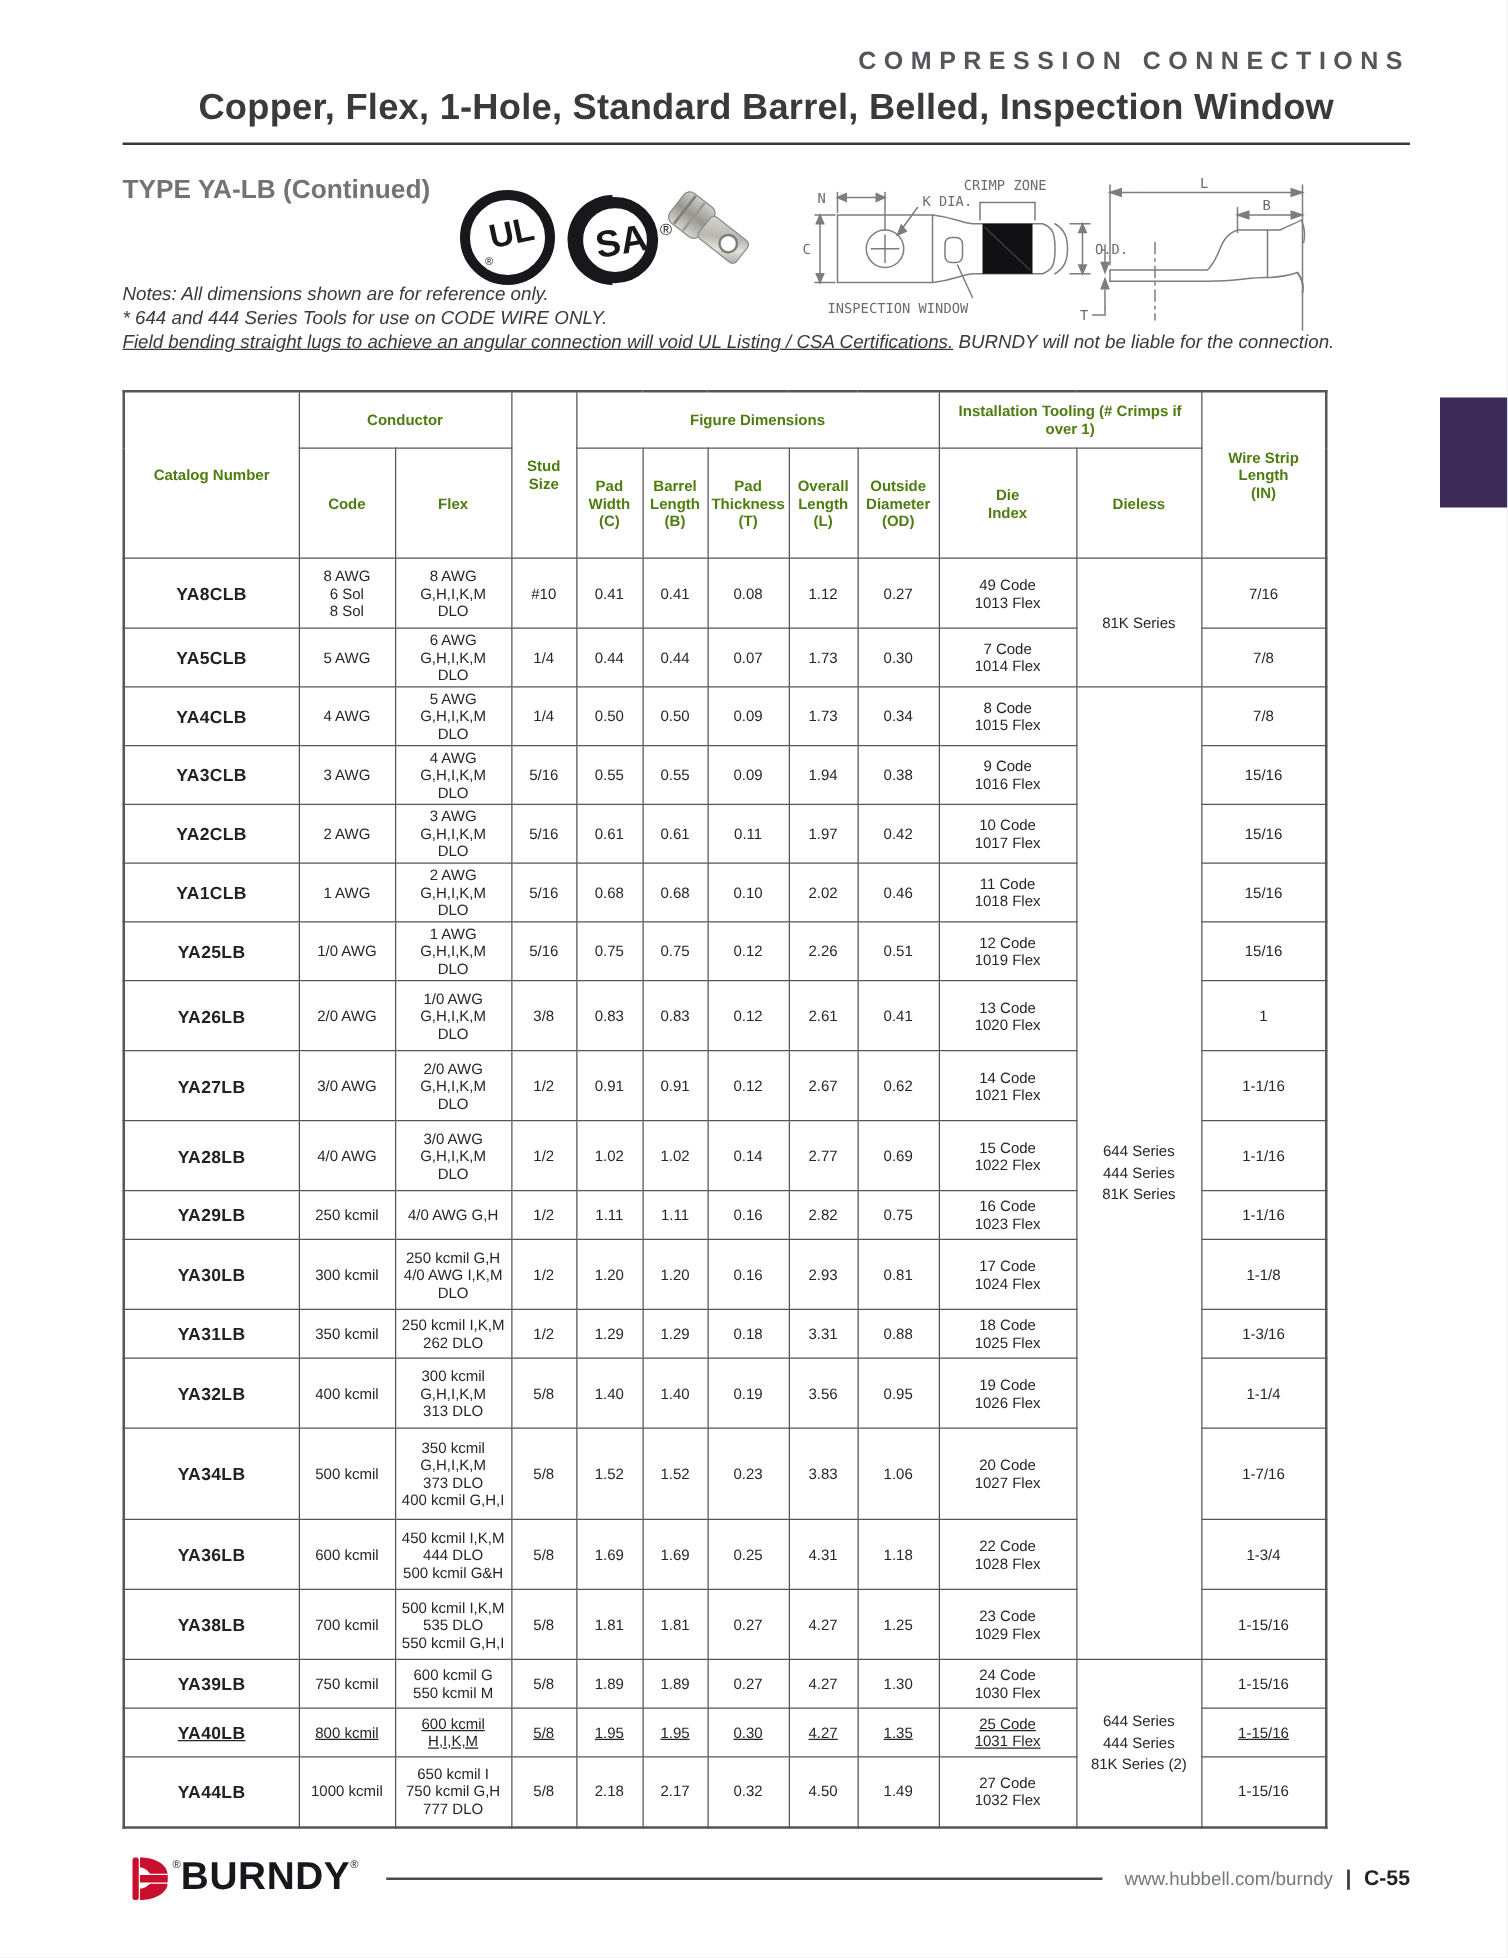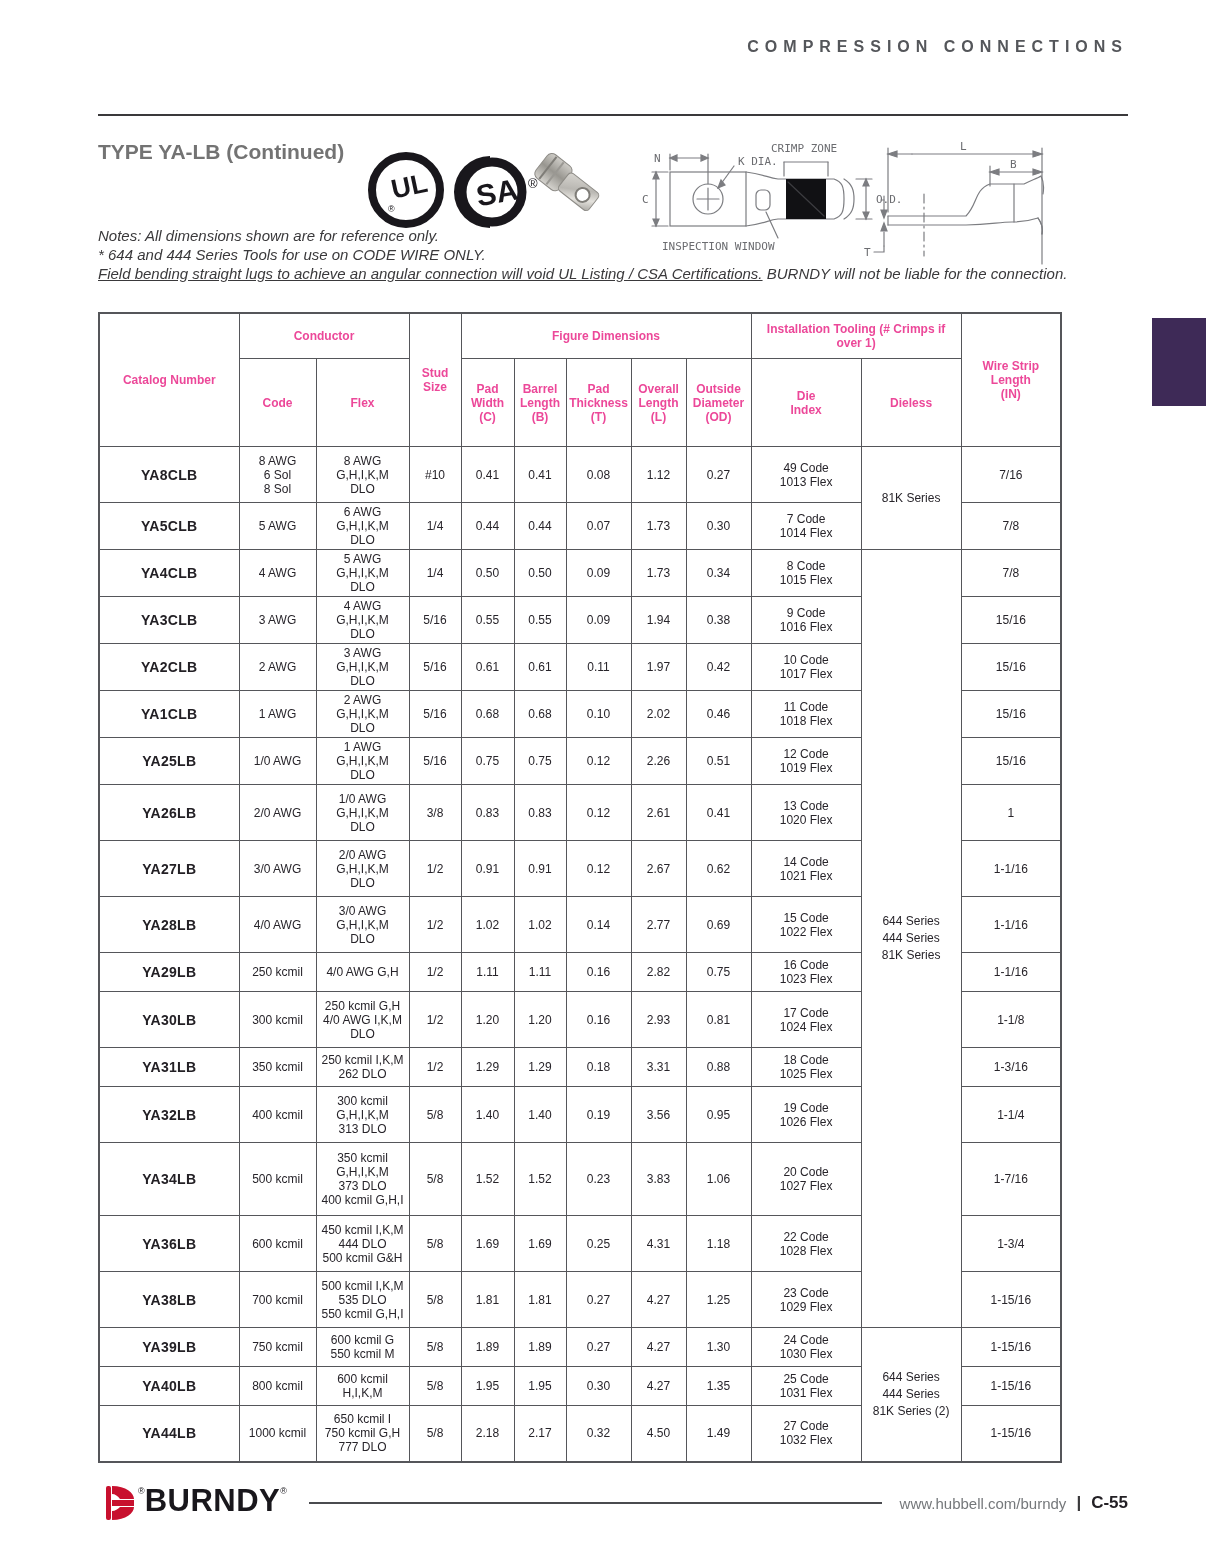--- a/index.html
+++ b/index.html
@@ -4,21 +4,21 @@
 <style>
   html,body{margin:0;padding:0;background:#e8e8e8;}
   .page{
     position:relative;width:1206px;height:1566px;margin:0 auto;
     background:#ffffff;overflow:hidden;
     font-family:"Liberation Sans","DejaVu Sans",sans-serif;color:#3a393b;
   }
   
   .kicker{
     position:absolute;top:38px;right:78px;
-    font-size:16px;font-weight:bold;letter-spacing:6px;color:#54565a;
+    font-size:20px;font-weight:bold;letter-spacing:6px;color:#54565a;
   }
   .doc-title{
     position:absolute;top:70px;left:98px;right:78px;
     text-align:center;font-size:29px;font-weight:bold;color:#3a393b;letter-spacing:0.2px;
   }
   .title-rule{position:absolute;top:114px;left:98px;right:78px;height:2px;background:#3a393b;}
   .type-heading{position:absolute;top:140px;left:98px;font-size:21px;font-weight:bold;color:#737373;}
   
   .badge{position:absolute;}
   .notes{position:absolute;top:226px;left:98px;width:1035px;font-style:italic;font-size:15px;line-height:19px;color:#3a393b;}
@@ -30,41 +30,42 @@
   table.spec{
     position:absolute;top:312px;left:98px;width:962px;
     border-collapse:collapse;table-layout:fixed;
     font-size:12px;line-height:14px;color:#27242a;
   }
   table.spec th,table.spec td{
     border:1px solid #55565a;text-align:center;vertical-align:middle;
     padding:2px 2px;overflow:hidden;
   }
   table.spec{border:2px solid #55565a;}
-  table.spec th{font-weight:bold;white-space:pre-line;font-size:12px;color:#ec4899;}
+  table.spec th{font-weight:bold;white-space:pre-line;font-size:12px;color:#4d7c0f;}
   td.cat{font-weight:bold;font-size:14px;letter-spacing:0.3px;color:#232025;}
   .cell-lines div{line-height:14px;}
   
   .footer{position:absolute;left:98px;right:78px;top:1480px;height:46px;display:flex;align-items:center;}
   .brand{display:flex;align-items:flex-start;}
   .brand-word{font-size:31px;font-weight:bold;color:#19171c;letter-spacing:0.5px;line-height:34px;}
   .brand-reg{font-size:9px;color:#19171c;margin-top:2px;}
   .footer-rule{flex:1;height:2px;background:#4a4b4f;margin:0 18px 0 22px;}
   .footer-url{font-size:15px;color:#75787b;}
   .footer-sep{font-size:17px;color:#3a393b;margin:0 10px;font-weight:bold;}
   .footer-page{font-size:17px;font-weight:bold;color:#232025;}
   
   .tech{font-family:"DejaVu Sans Mono","Liberation Mono",monospace;fill:#6b6c70;}
 </style>
 </head>
 <body>
 
 <div class="page">
 
   <div class="kicker">COMPRESSION CONNECTIONS</div>
+  <div class="doc-title">Copper, Flex, 1-Hole, Standard Barrel, Belled, Inspection Window</div>
   <div class="title-rule"></div>
   <div class="type-heading">TYPE YA-LB (Continued)</div>
 
   <div class="badge" style="left:366px;top:150px;">
     <svg width="80" height="80" viewBox="0 0 80 80">
       <circle cx="40" cy="40" r="34" fill="none" stroke="#19171c" stroke-width="8"></circle>
       <text x="26" y="46" font-family="Liberation Sans,sans-serif" font-size="27" font-weight="bold" fill="#19171c" transform="rotate(-12 40 40)">UL</text>
       <text x="22" y="62" font-family="Liberation Sans,sans-serif" font-size="9" fill="#19171c">®</text>
     </svg>
   </div>
@@ -639,21 +640,21 @@
             <div>24 Code</div>
             <div>1030 Flex</div>
           </td>
           <td class="cell-lines" rowspan="3">
             <div style="line-height: 17px;">644 Series</div>
             <div style="line-height: 17px;">444 Series</div>
             <div style="line-height: 17px;">81K Series (2)</div>
           </td>
           <td>1-15/16</td>
         </tr>
-        <tr style="height: 39px;">
+        <tr style="height: 39px; text-decoration: underline;">
           <td class="cat">YA40LB</td>
           <td class="cell-lines">
             <div>800 kcmil</div>
           </td>
           <td class="cell-lines">
             <div>600 kcmil</div>
             <div>H,I,K,M</div>
           </td>
           <td>5/8</td>
           <td>1.95</td>

